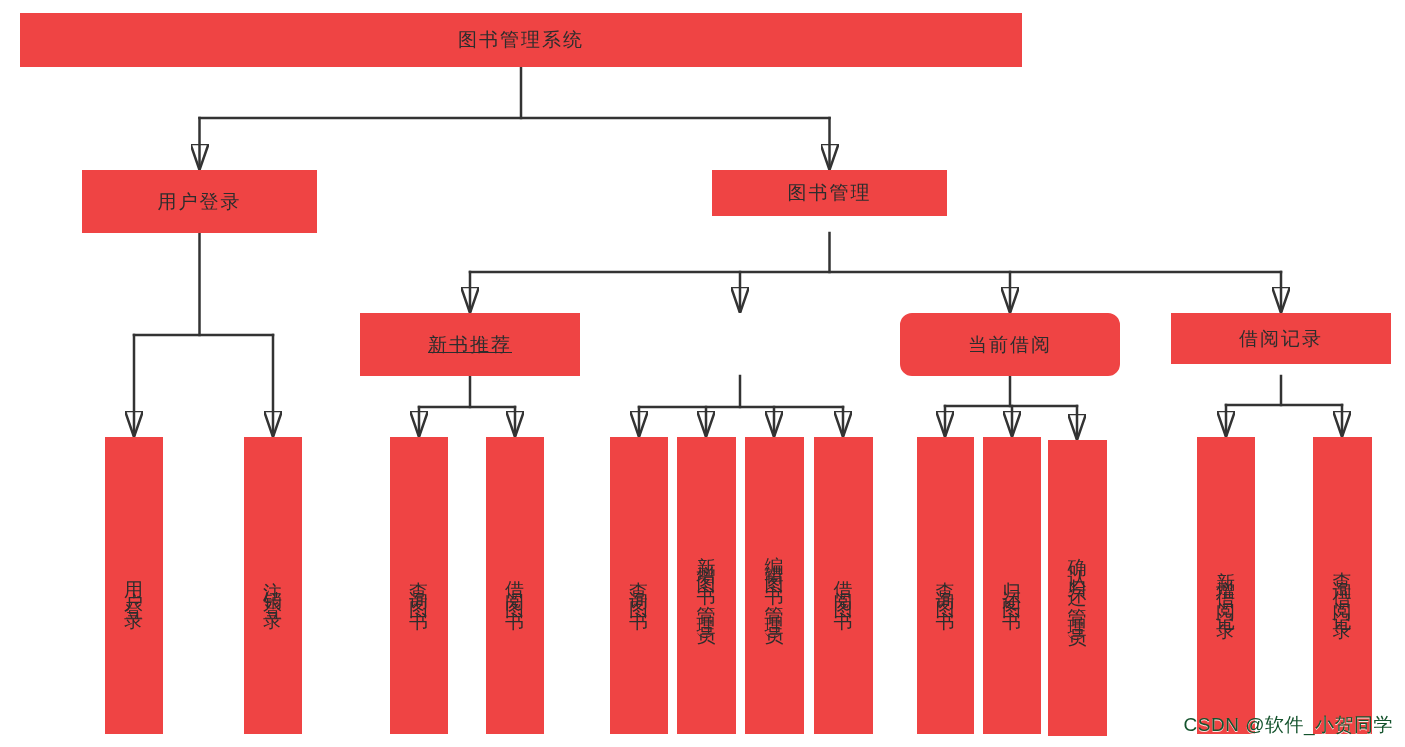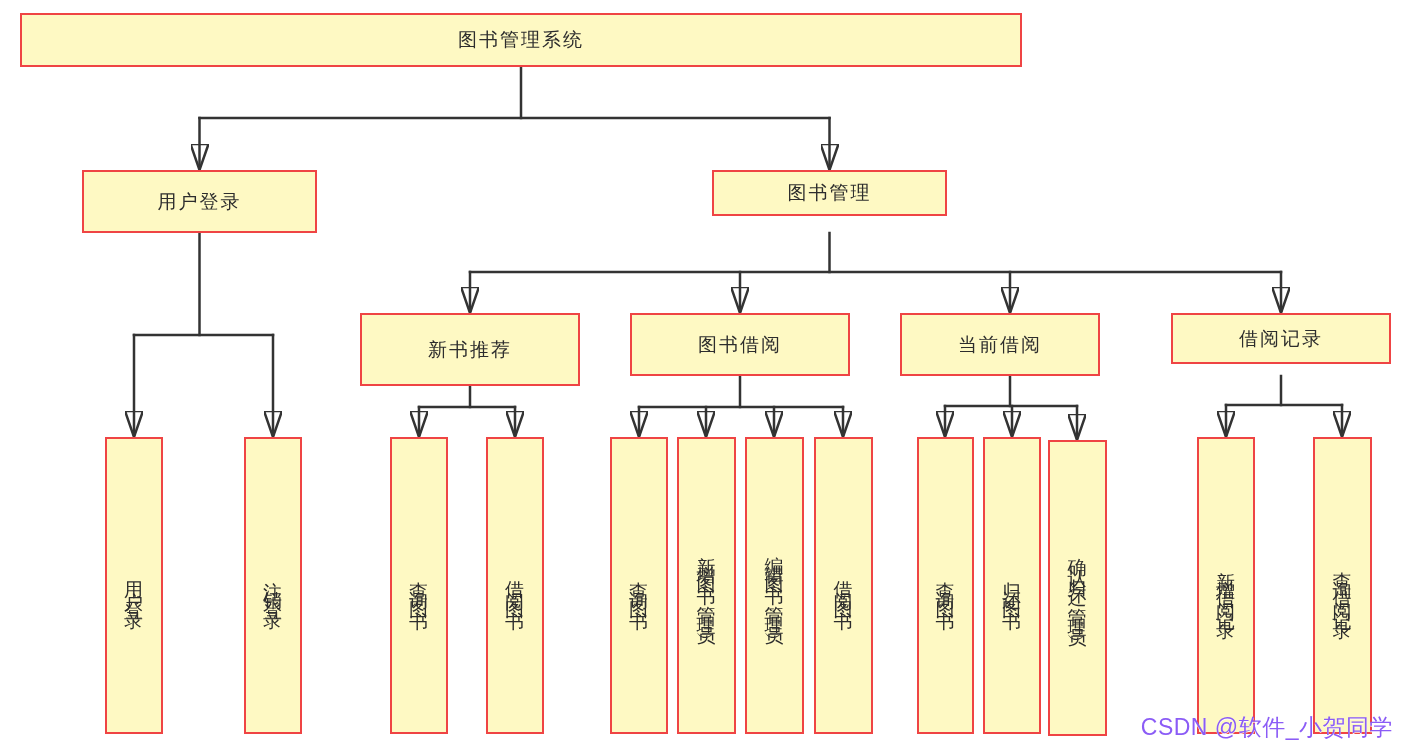--- a/index.html
+++ b/index.html
@@ -5,33 +5,33 @@
   * { margin:0; padding:0; box-sizing:border-box; }
   html,body { background:#ffffff; }
   body { font-family:"Liberation Sans", sans-serif; }
   .stage {
     position:relative; width:1405px; height:747px;
     background:#ffffff; overflow:hidden;
   }
   svg.wires { position:absolute; left:0; top:0; width:1405px; height:747px; }
   svg.wires path { stroke:#333333; stroke-width:2.5; fill:none; stroke-linecap:square; }
   .node {
-    position:absolute; border:2px solid #ef4444; background:#fef9c3;
+    position:absolute; border:2px solid #ef4444; background:#ef4444;
     display:flex; align-items:center; justify-content:center;
     color:#2d2d2d; z-index:2;
   }
   .node.h { font-size:19px; letter-spacing:2px; white-space:nowrap; }
   .node.v { font-size:19px; }
   .node.v .vtext {
     writing-mode:vertical-rl; text-orientation:mixed;
     letter-spacing:10px; line-height:1.0; white-space:nowrap;
   }
   .watermark {
     position:absolute; top:712px; right:12px; z-index:5;
-    font-size:23px; letter-spacing:0.5px; color:#8b5cf6;
+    font-size:19px; letter-spacing:0.5px; color:#14532d;
     white-space:nowrap;
     text-shadow:0 1px 0 rgba(255,255,255,0.85);
   }
 </style>
 </head>
 <body>
 
 <div class="stage">
 
   <svg class="wires" viewBox="0 0 1405 747" xmlns="http://www.w3.org/2000/svg">
@@ -94,23 +94,22 @@
       <path d="M1226,405 V435" marker-end="url(#arrow)"></path>
       <path d="M1342,405 V435" marker-end="url(#arrow)"></path>
     </g>
   </svg>
 
   <div class="node h" style="left:20px; top:13px; width:1002px; height:54px;">图书管理系统</div>
 
   <div class="node h" style="left:82px; top:170px; width:235px; height:63px;">用户登录</div>
   <div class="node h" style="left:712px; top:170px; width:235px; height:46px;">图书管理</div>
 
-  <div class="node h" style="left:360px; top:313px; width:220px; height:73px;">新书推荐</div>
-  <div class="node h" style="left:630px; top:313px; width:220px; height:63px;">图书借阅</div>
-  <div class="node h" style="left:900px; top:313px; width:200px; height:63px;">当前借阅</div>
+  <div class="node h" style="left:360px; top:313px; width:220px; height:63px;text-decoration:underline;">新书推荐</div>
+  <div class="node h" style="left:900px; top:313px; width:220px; height:63px;border-radius:12px;">当前借阅</div>
   <div class="node h" style="left:1171px; top:313px; width:220px; height:51px;">借阅记录</div>
 
   <div class="node v" style="left:105px; top:437px; width:58px; height:297px;">
     <span class="vtext">用户登录</span>
   </div>
   <div class="node v" style="left:244px; top:437px; width:58px; height:297px;">
     <span class="vtext">注销登录</span>
   </div>
 
   <div class="node v" style="left:390px; top:437px; width:58px; height:297px;">

